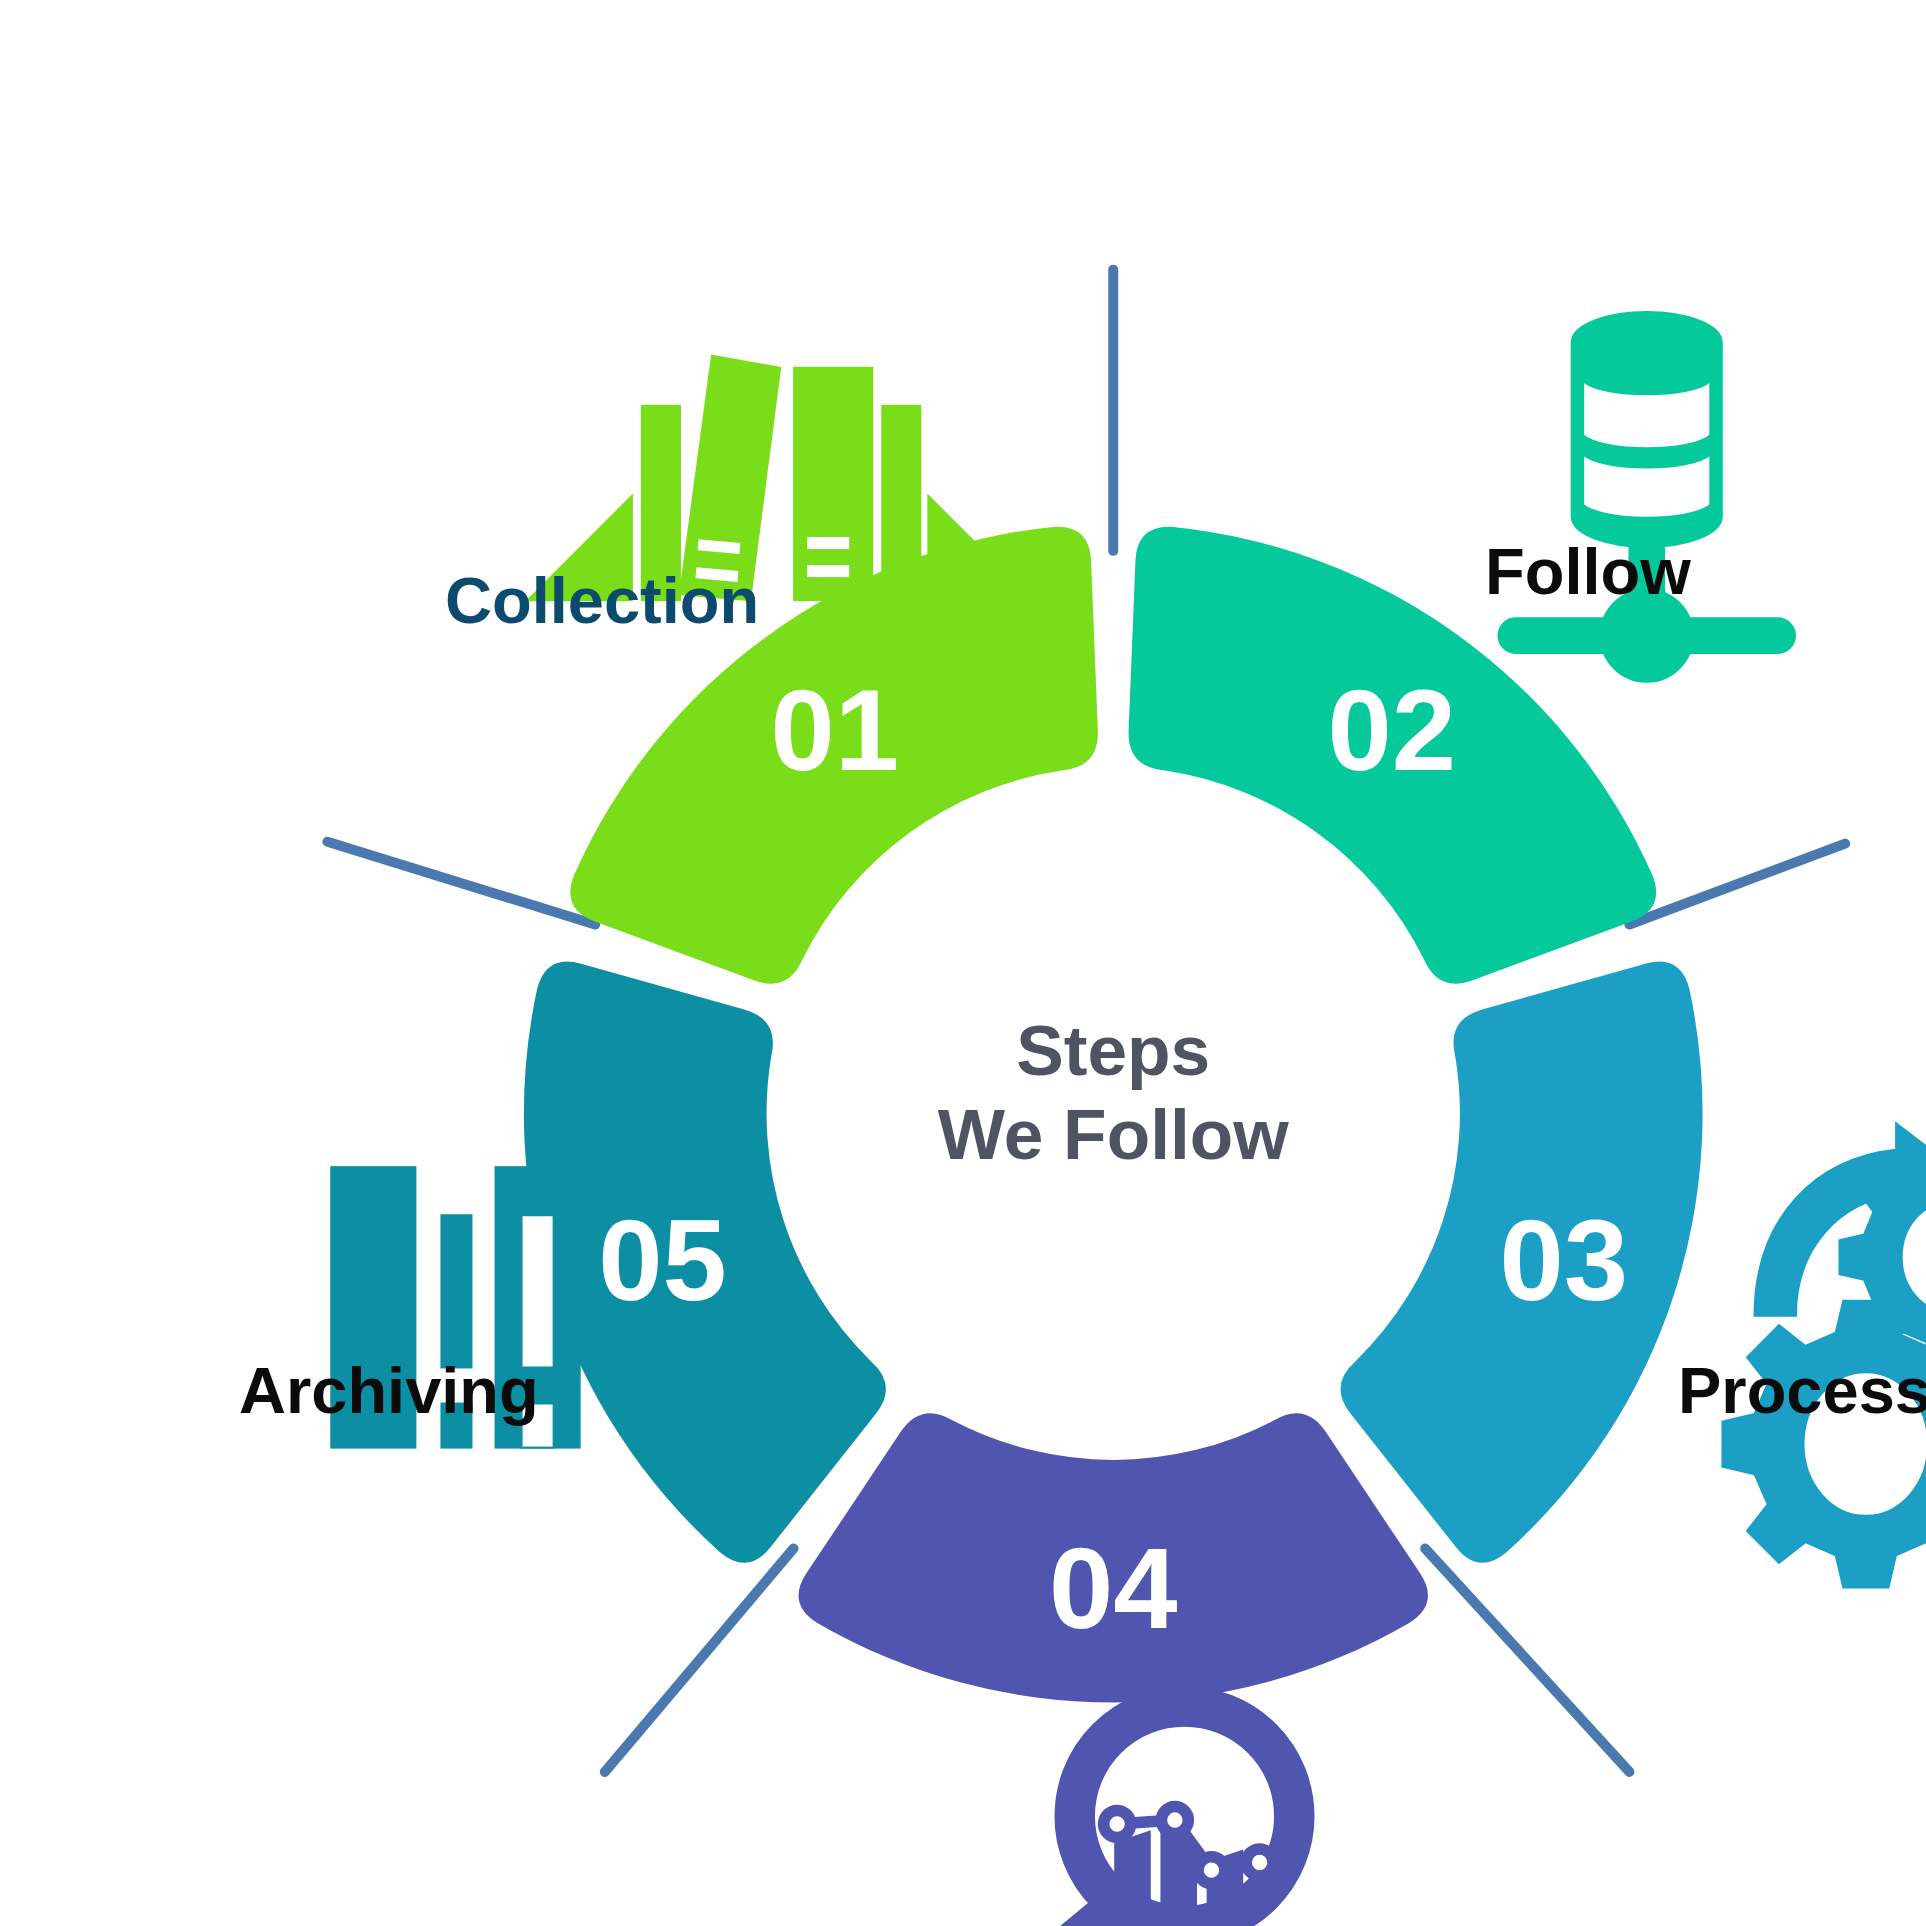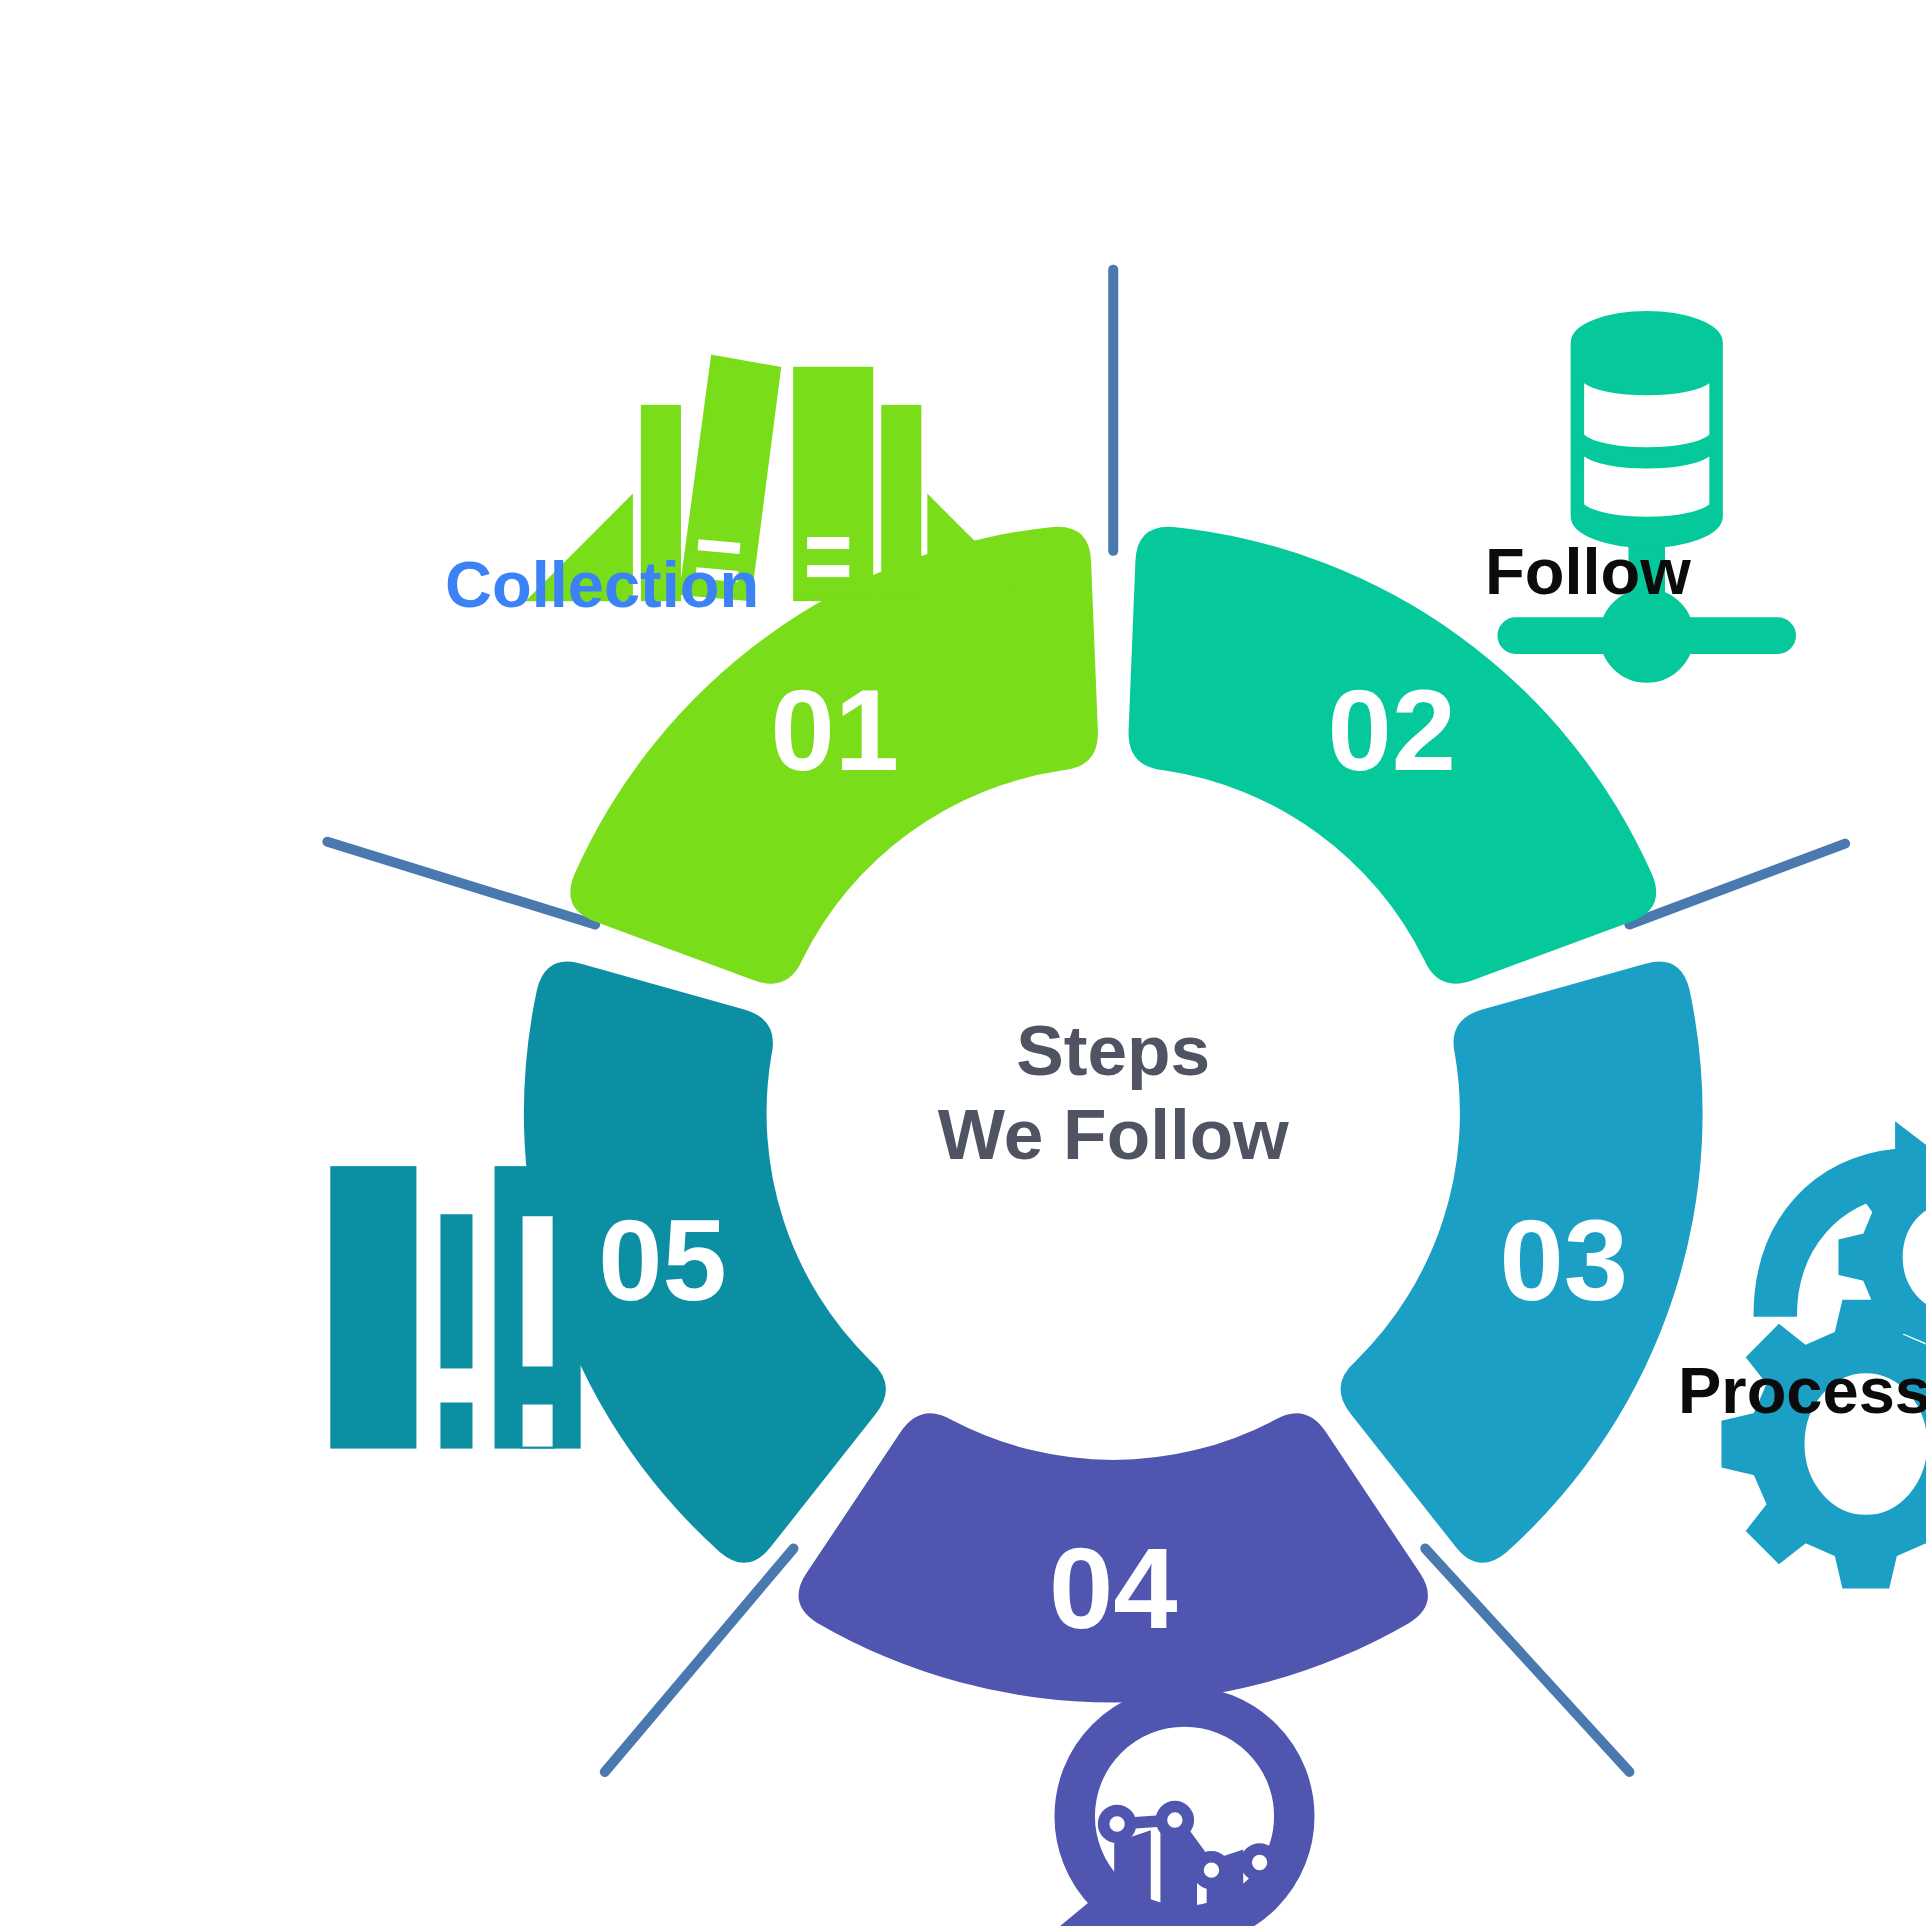--- a/index.html
+++ b/index.html
@@ -118,19 +118,20 @@
       <rect x="0" y="0" width="42" height="140"></rect>
       <rect x="55" y="24" width="15" height="76"></rect>
       <rect x="55" y="118" width="15" height="22"></rect>
       <rect x="82" y="0" width="42" height="140"></rect>
       <rect x="95" y="24" width="16" height="76" fill="#fff"></rect>
       <rect x="95" y="118" width="16" height="22" fill="#fff"></rect>
     </g>
 
   </svg>
 
-  <div class="node-label" id="lbl0" style="left: 445px; top: 552px; color: #3b82f6;">Collection</div>
+  <div class="node-label" id="lbl0" style="left: 445px; top: 568px; color: #0c4a6e;">Collection</div>
   <div class="node-label" id="lbl1" style="left: 1485px; top: 539px; color: rgb(11, 11, 11);">Follow</div>
   <div class="node-label" id="lbl2" style="left: 1678px; top: 1358px; color: rgb(11, 11, 11);">Processing</div>
 
+  <div class="node-label" id="lbl4" style="left: 239px; top: 1358px; color: rgb(11, 11, 11);">Archiving</div>
 
 </div>
 
 
 </body></html>

